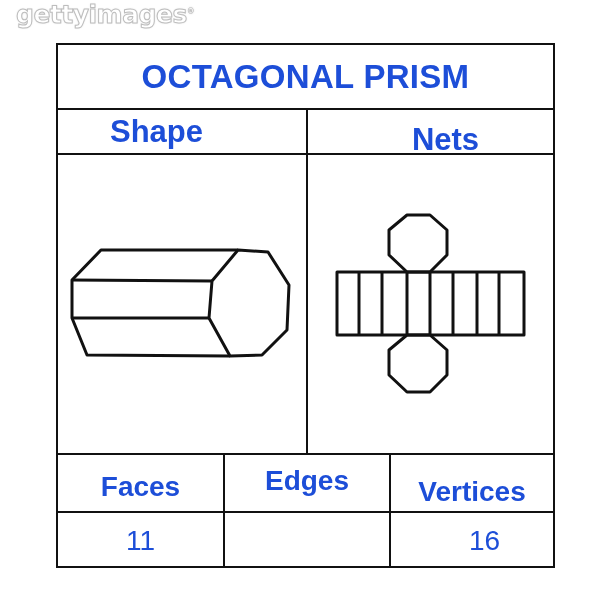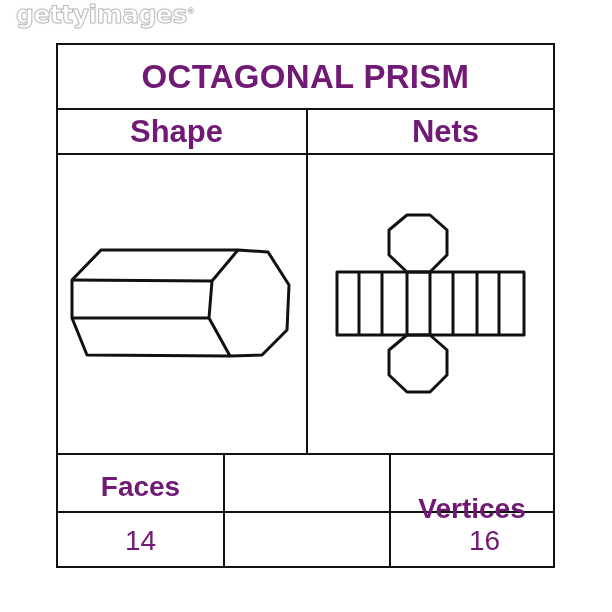--- a/index.html
+++ b/index.html
@@ -1,21 +1,21 @@
 <!DOCTYPE html>
 <html><head>
 <meta charset="utf-8">
 <style>
   html,body{margin:0;padding:0;background:#fff;}
   body{width:612px;height:612px;position:relative;overflow:hidden;font-family:"Liberation Sans",sans-serif;}
   .wm{position:absolute;left:16px;top:0;font-family:"DejaVu Sans",sans-serif;font-size:25px;font-weight:bold;color:#fff;letter-spacing:-0.5px;
       -webkit-text-stroke:1px #bdbdbd;text-shadow:0 0 2px #ccc;}
   .wm sup{font-size:8px;-webkit-text-stroke:0;color:#bbb;}
   .tbl{position:absolute;left:56px;top:43px;width:499px;height:525px;border:2px solid #111;box-sizing:border-box;}
-  .cell{position:absolute;box-sizing:border-box;display:flex;align-items:center;justify-content:center;color:#701a75;}
+  .cell{position:absolute;box-sizing:border-box;display:flex;align-items:center;justify-content:center;color:#1d4ed8;}
   .hline{position:absolute;left:0;right:0;height:2px;background:#111;}
   .vline{position:absolute;width:2px;background:#111;}
   .title{font-weight:bold;font-size:33px;letter-spacing:0.3px;}
   .hdr{font-weight:bold;font-size:31px;}
   .hdr2{font-weight:bold;font-size:28px;}
   .val{font-size:28px;}
   svg{position:absolute;left:0;top:0;}
 </style>
 </head>
 <body>
@@ -27,27 +27,28 @@
   <div class="hline" style="top:63px"></div>
   <div class="hline" style="top:108px"></div>
   <div class="hline" style="top:408px"></div>
   <div class="hline" style="top:466px"></div>
 
   <div class="vline" style="left:248px;top:63px;height:347px"></div>
   <div class="vline" style="left:165px;top:408px;height:115px"></div>
   <div class="vline" style="left:331px;top:408px;height:115px"></div>
 
   <div class="cell title" style="left:0;top:0;width:495px;height:63px">OCTAGONAL PRISM</div>
-  <div class="cell hdr" style="left:0;top:65px;width:248px;height:43px;justify-content:flex-start;padding-left:72px">Shape</div>
-  <div class="cell hdr" style="left:250px;top:65px;width:245px;height:43px;padding-left:30px">Nets</div>
+  <div class="cell hdr" style="left:0;top:65px;width:248px;height:43px;justify-content:flex-start;padding-left:52px">Shape</div>
+  <div class="cell hdr" style="left:250px;top:73px;width:245px;height:43px;padding-left:30px">Nets</div>
 
   <div class="cell hdr2" style="left:0;top:412px;width:165px;height:54px;padding-top:6px">Faces</div>
-  <div class="cell hdr2" style="left:333px;top:428px;width:162px;height:72px">Vertices</div>
+  <div class="cell hdr2" style="left:167px;top:410px;width:164px;height:52px">Edges</div>
+  <div class="cell hdr2" style="left:333px;top:411px;width:162px;height:72px">Vertices</div>
 
-  <div class="cell val" style="left:0;top:468px;width:165px;height:55px">14</div>
+  <div class="cell val" style="left:0;top:468px;width:165px;height:55px">11</div>
   <div class="cell val" style="left:333px;top:468px;width:187px;height:55px">16</div>
 </div>
 
 <svg width="612" height="612" viewBox="0 0 612 612">
   <g fill="none" stroke="#111" stroke-width="3" stroke-linejoin="round">
     <g>
       <polygon points="238,250 268,252 289,285 287,330 262,355 230,356 209,318 212,281"></polygon>
       <polyline points="238,250 101,250 72,280 72,318 87,355 230,356"></polyline>
       <line x1="72" y1="280" x2="212" y2="281"></line>
       <line x1="72" y1="318" x2="209" y2="318"></line>

